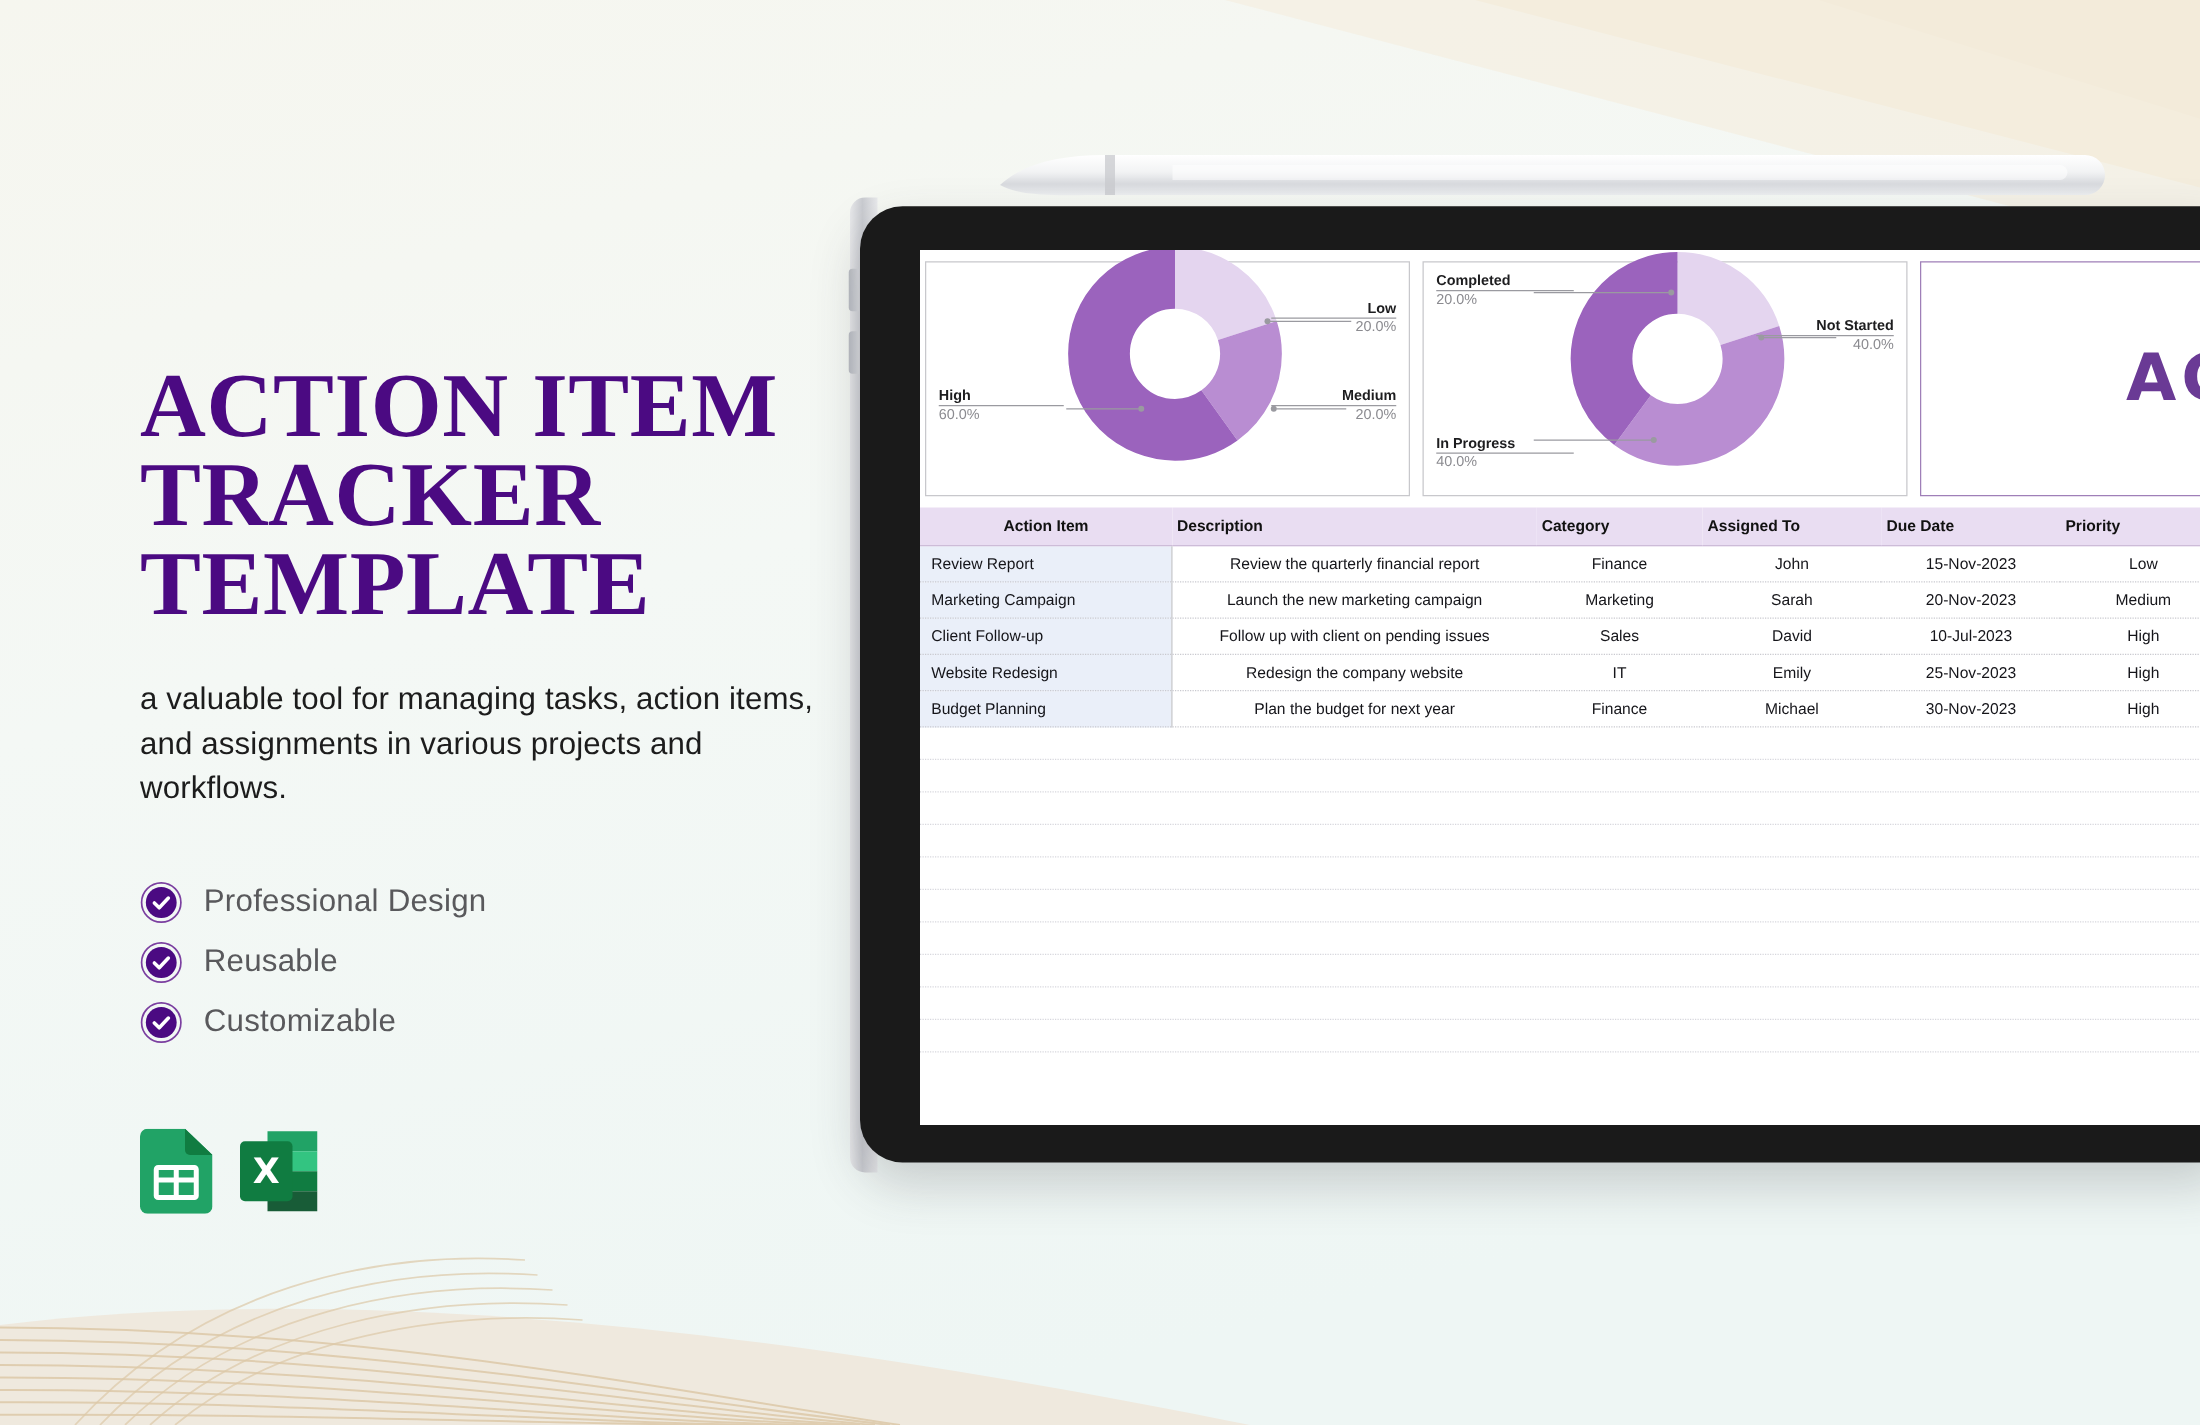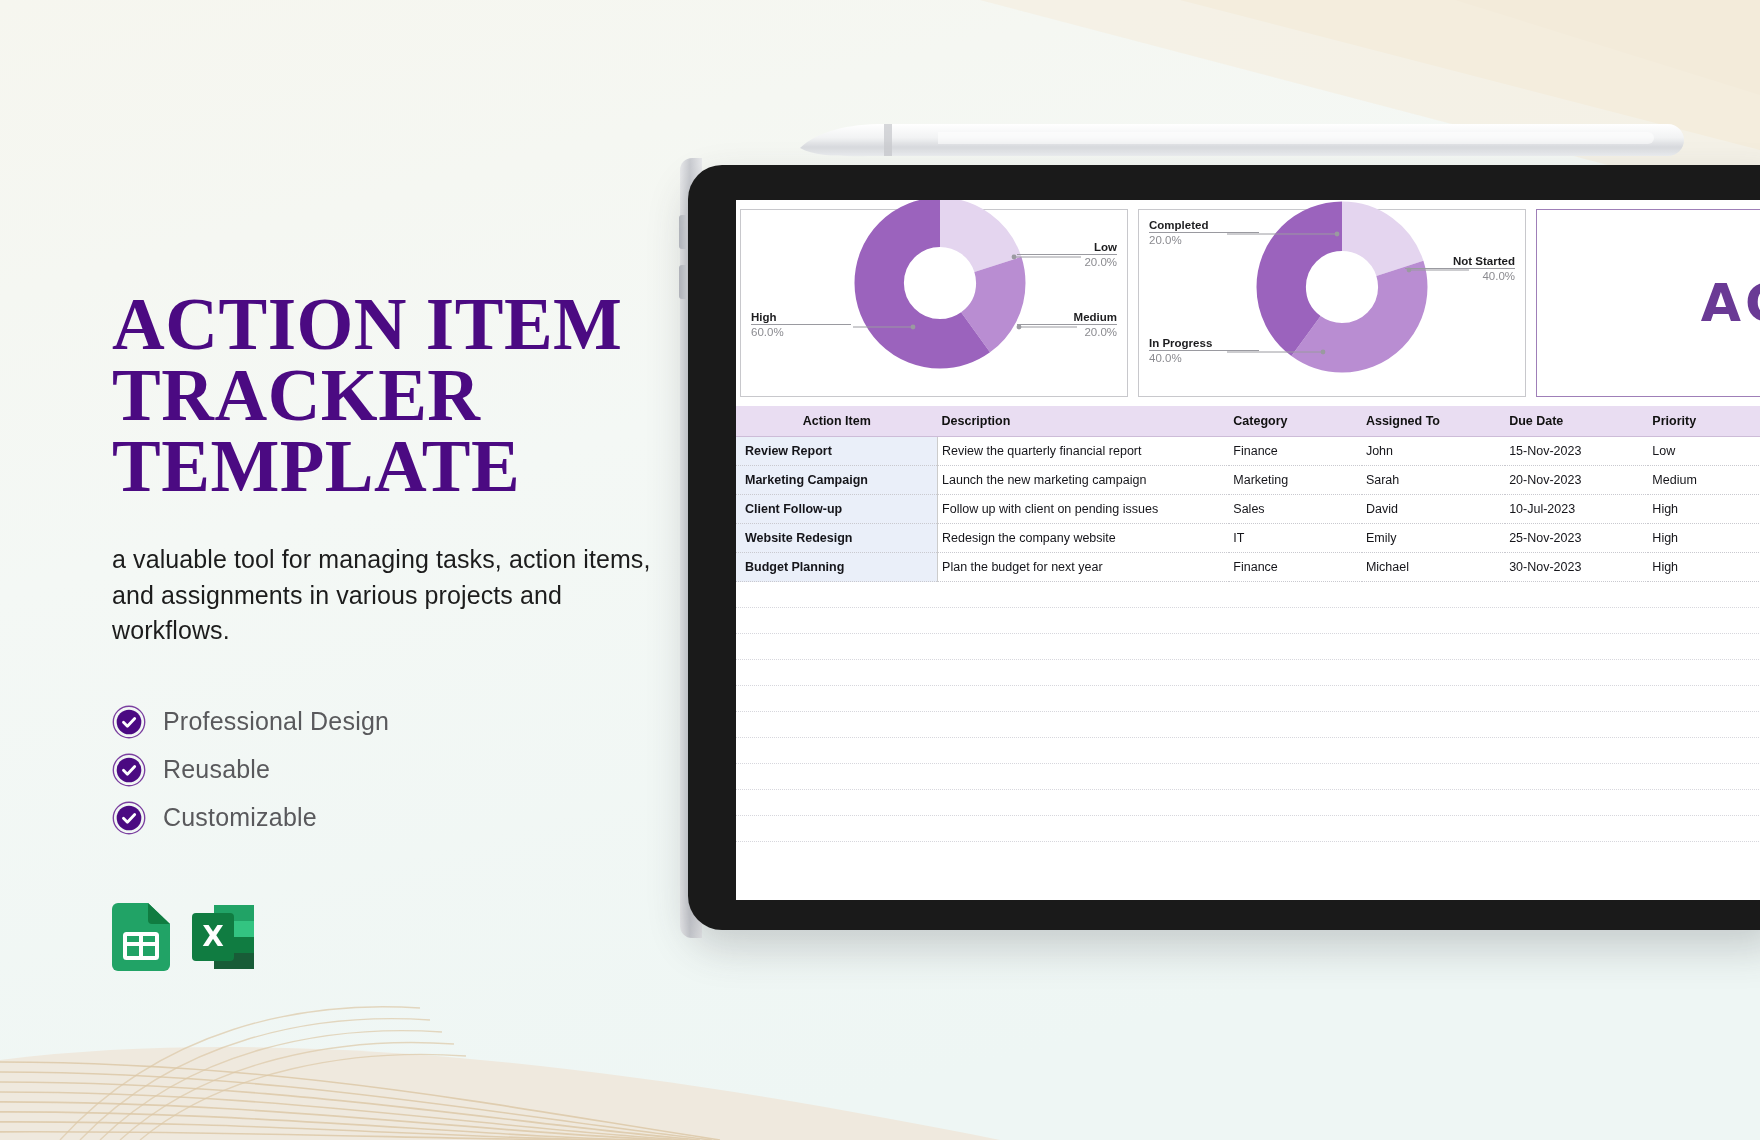--- a/index.html
+++ b/index.html
@@ -131,26 +131,27 @@
     font-size: 12.5px;
     font-weight: 700;
     color: #111;
     padding: 8px 4px;
     text-align: left;
     border-bottom: 1px solid #cdbcd8;
   }
   .tbl td {
     font-size: 12.5px;
     padding: 7px 4px;
+    text-align: center;
     color: #15151a;
     border-bottom: 1px dotted #c9c9cf;
   }
   .tbl td.item {
     background: #eaeff9;
-    font-weight: 700;
+    font-weight: 400;
     text-align: left;
     padding-left: 9px;
     border-right: 1px solid #ccc;
   }
   .tbl th.hitem { text-align:center; }
   .pr-low { color:#6c5b8c; }
   .pr-medium { color:#2a78c4; }
   .pr-high { color:#e3d4f0; }
 
   
@@ -322,21 +323,21 @@
           <circle cx="184" cy="142" r="2.4" fill="#9a9aa0"></circle>
         </svg>
         <div class="lbl" style="left:10px; top:8px; width:110px;">
           <span class="bar">Completed</span>
           <span class="pct">20.0%</span>
         </div>
         <div class="lbl right" style="right:10px; top:44px; width:110px;">
           <span class="bar">Not Started</span>
           <span class="pct">40.0%</span>
         </div>
-        <div class="lbl" style="left:10px; top:126px; width:110px;">
+        <div class="lbl" style="left:10px; top:138px; width:110px;">
           <span class="bar">In Progress</span>
           <span class="pct">40.0%</span>
         </div>
       </div>
 
       <div class="chart-card c3">
         <div class="c3-text">AC</div>
       </div>
     </div>
 

